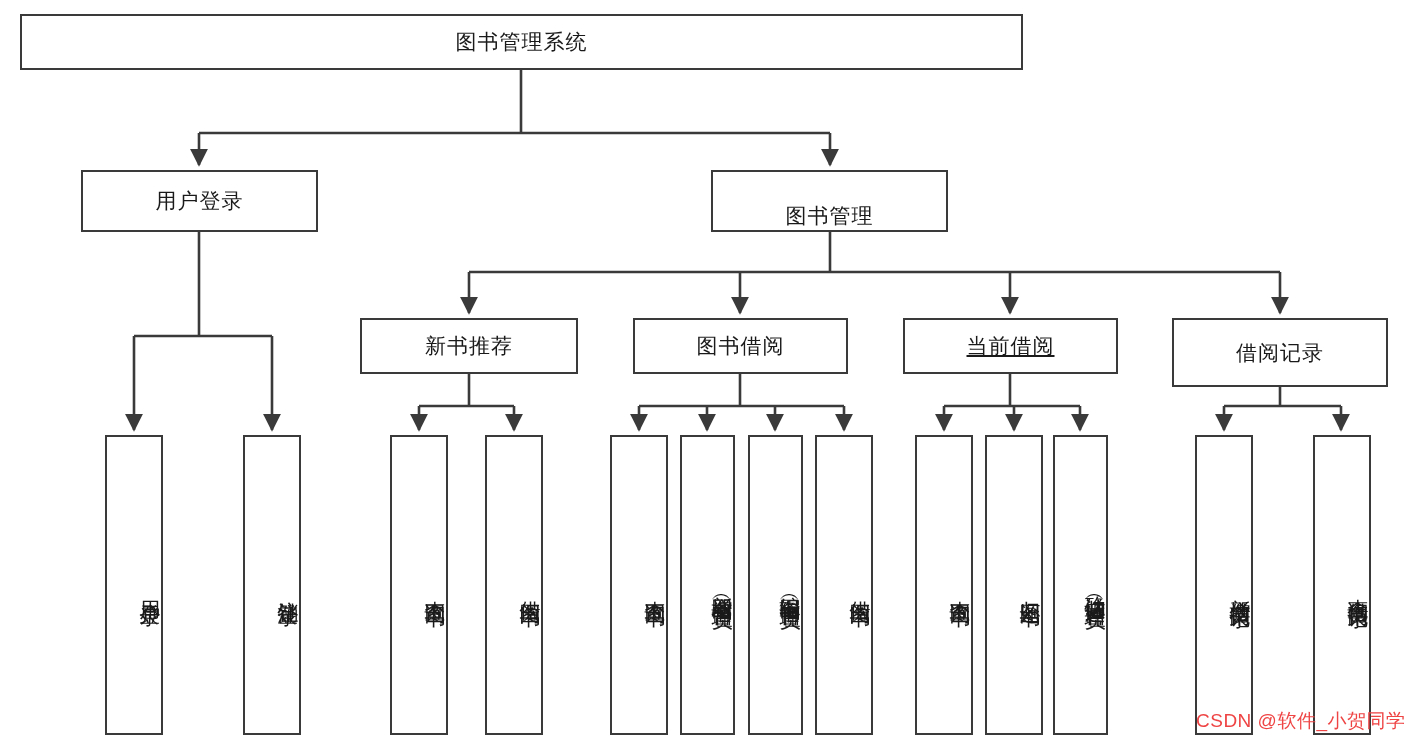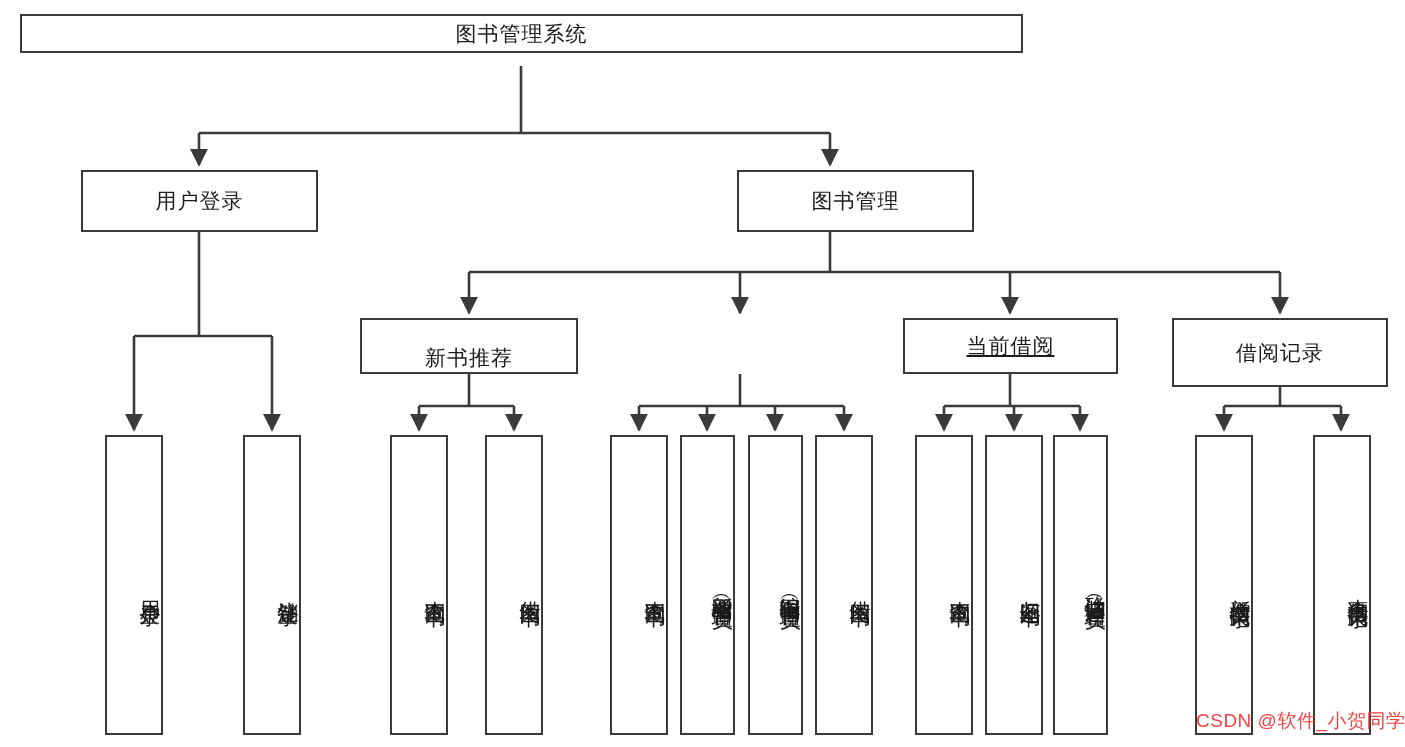--- a/index.html
+++ b/index.html
@@ -110,33 +110,36 @@
       <path d="M 1014 406 L 1014 430" marker-end="url(#arrow)"></path>
       <path d="M 1080 406 L 1080 430" marker-end="url(#arrow)"></path>
 
       <path d="M 1280 374 L 1280 406"></path>
       <path d="M 1224 406 L 1341 406"></path>
       <path d="M 1224 406 L 1224 430" marker-end="url(#arrow)"></path>
       <path d="M 1341 406 L 1341 430" marker-end="url(#arrow)"></path>
     </g>
   </svg>
 
-  <div class="node horizontal" style="left: 20px; top: 14px; width: 1003px; height: 39px;">
+  <div class="node horizontal" style="left: 20px; top: 14px; width: 1003px; height: 56px;">
     <span>图书管理系统</span>
   </div>
 
   <div class="node horizontal" style="left: 81px; top: 170px; width: 237px; height: 62px;">
     <span>用户登录</span>
   </div>
-  <div class="node horizontal" style="left: 737px; top: 170px; width: 237px; height: 62px;">
+  <div class="node horizontal" style="left: 711px; top: 170px; width: 237px; height: 62px; align-items: flex-end;">
     <span>图书管理</span>
   </div>
 
-  <div class="node horizontal" style="left: 360px; top: 318px; width: 218px; height: 56px; align-items: flex-end;">
+  <div class="node horizontal" style="left: 360px; top: 318px; width: 218px; height: 56px;">
     <span>新书推荐</span>
+  </div>
+  <div class="node horizontal" style="left: 633px; top: 318px; width: 215px; height: 56px;">
+    <span>图书借阅</span>
   </div>
   <div class="node horizontal" style="left: 903px; top: 318px; width: 215px; height: 56px; text-decoration: underline;">
     <span>当前借阅</span>
   </div>
   <div class="node horizontal" style="left: 1172px; top: 318px; width: 216px; height: 69px;">
     <span>借阅记录</span>
   </div>
 
   <div class="node vertical" style="left: 105px; top: 435px; width: 58px; height: 300px;">
     <span>用户登录</span>

